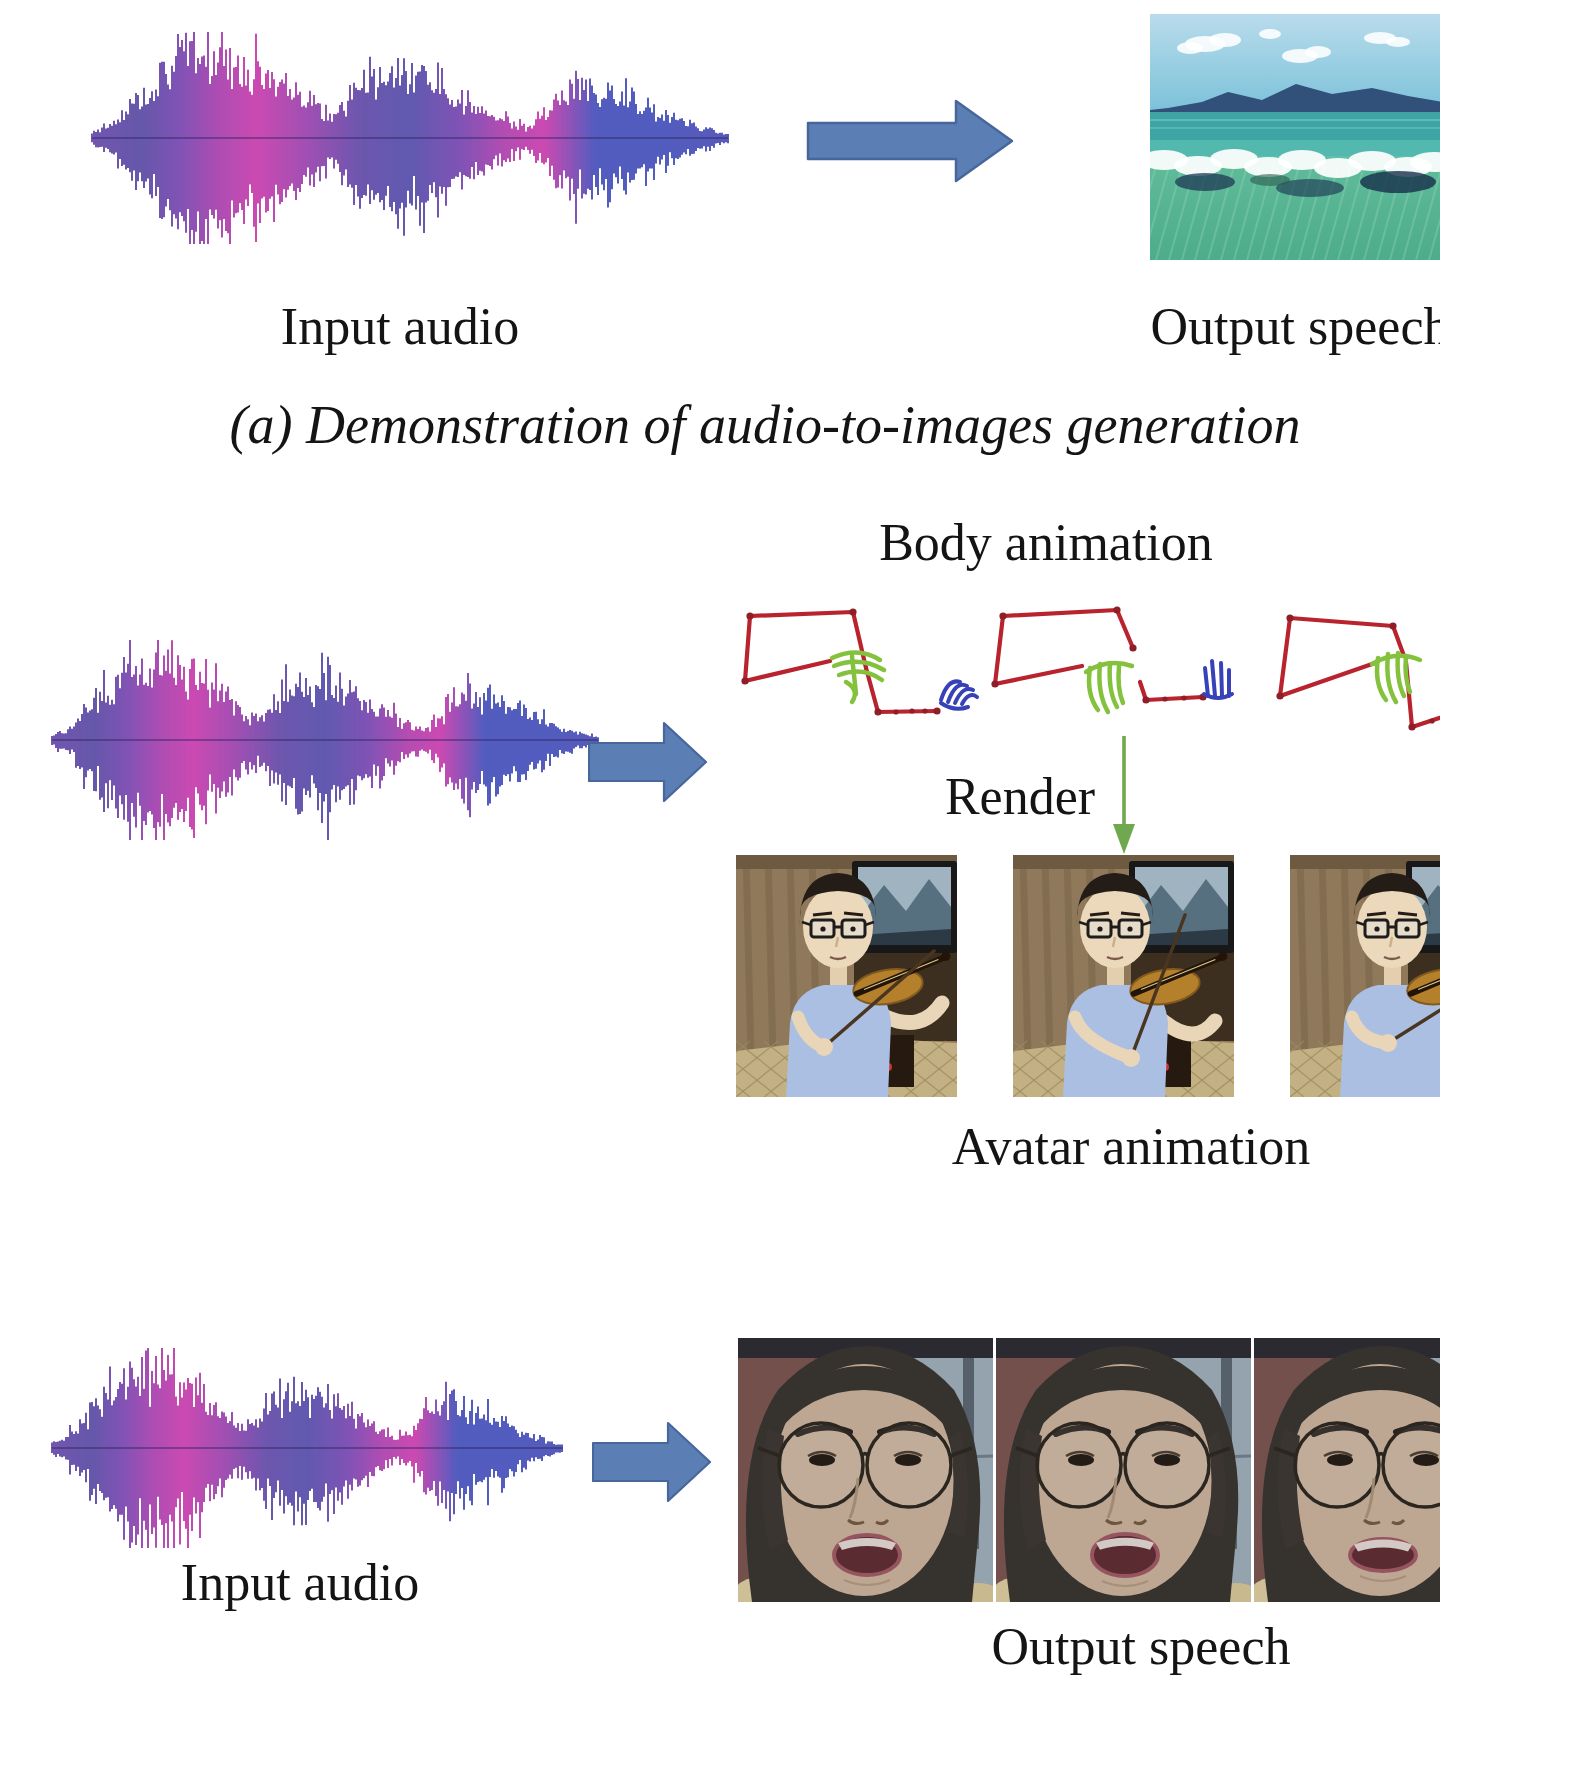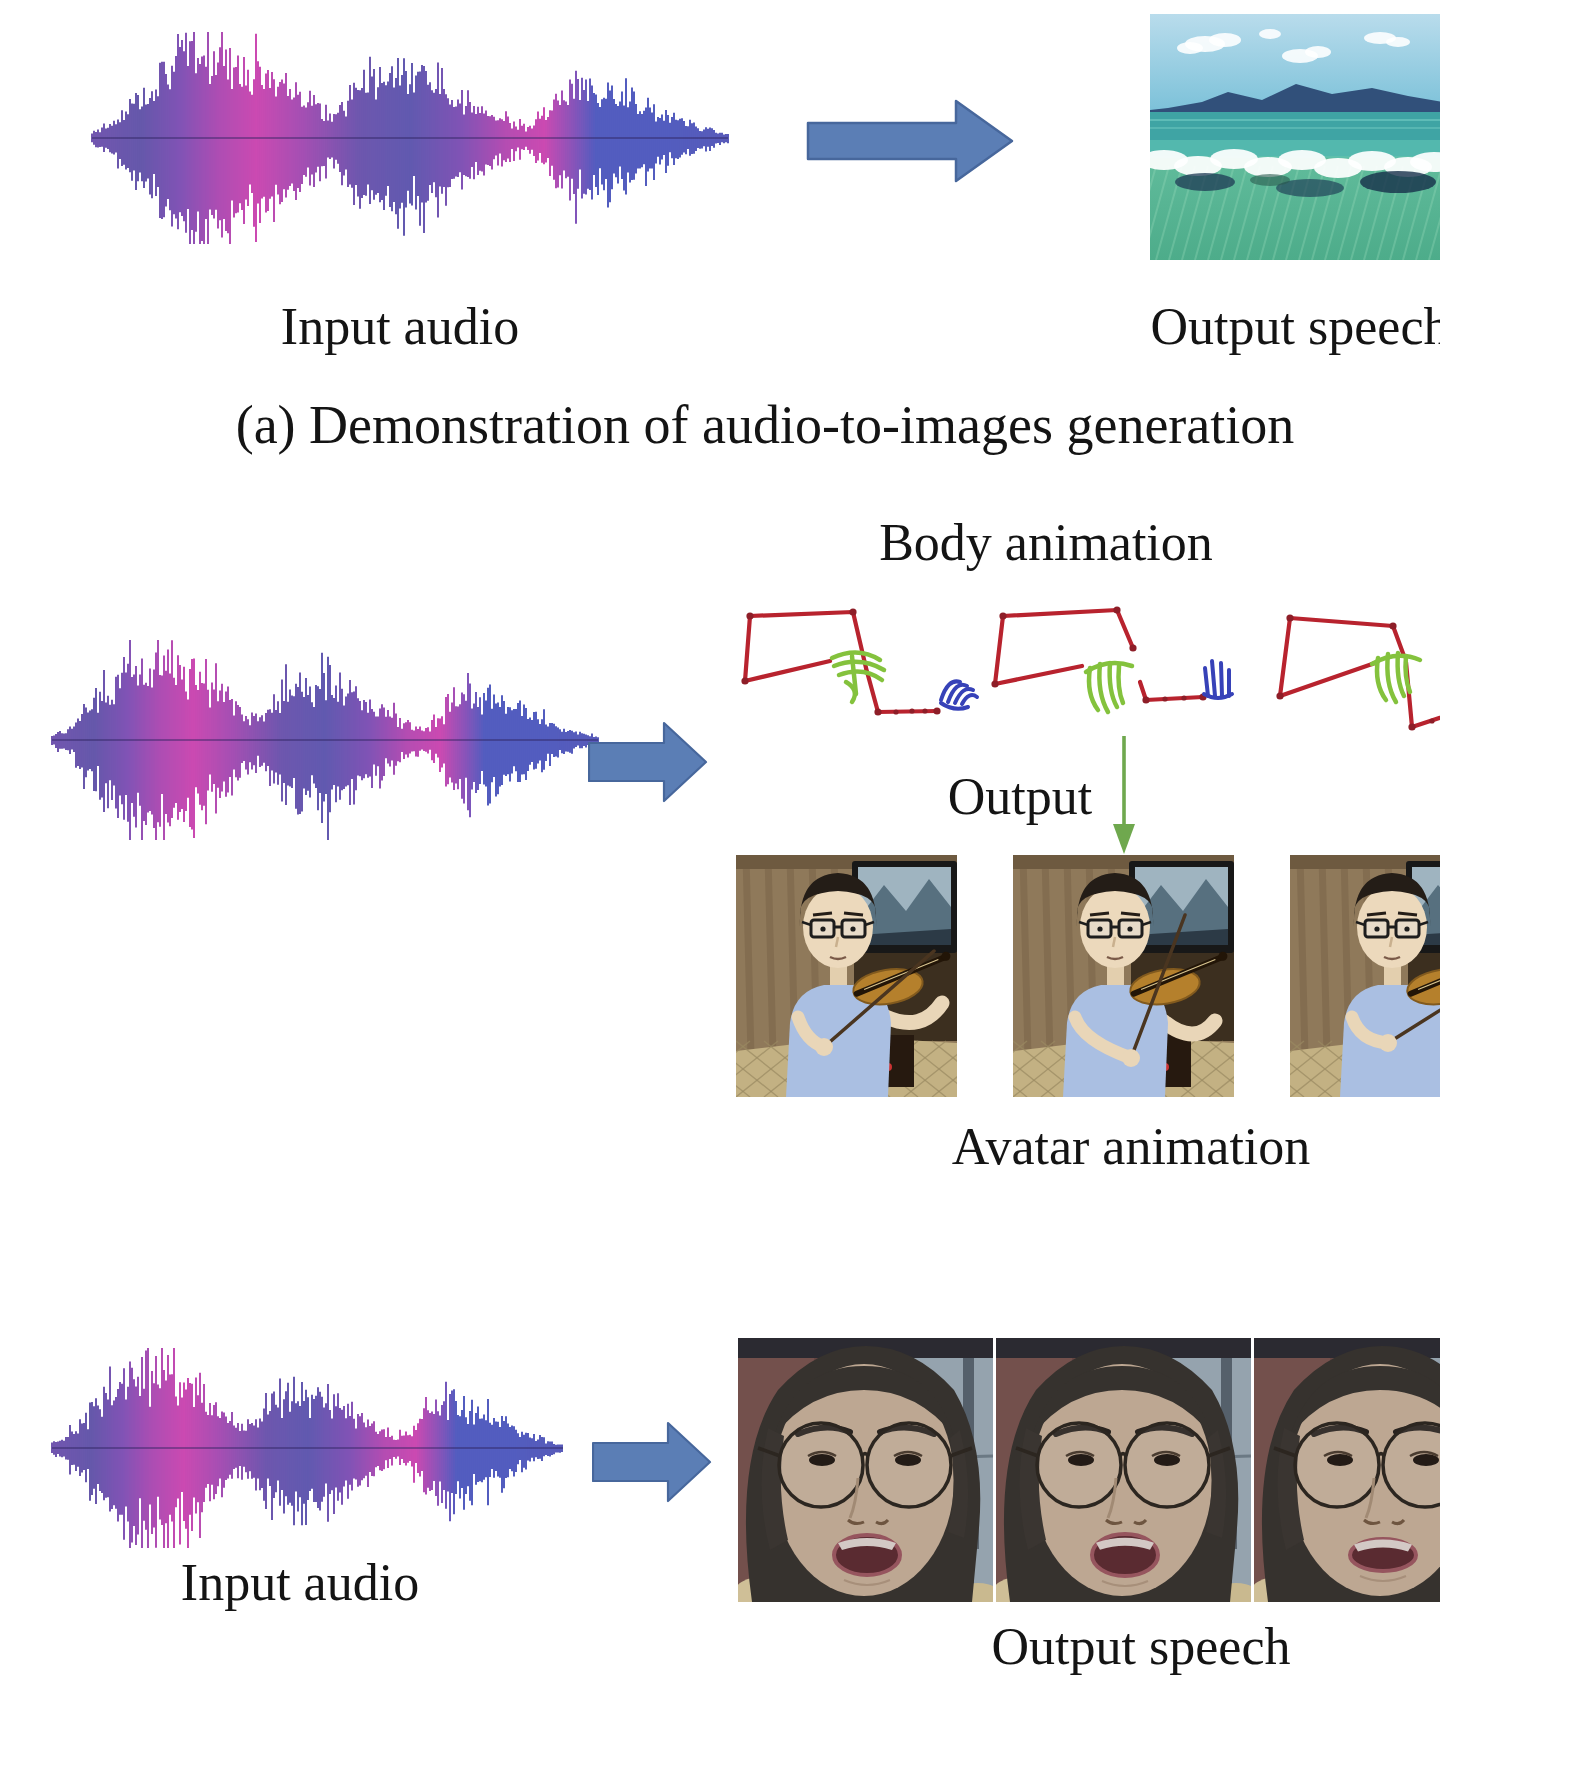--- a/index.html
+++ b/index.html
@@ -7,21 +7,21 @@
     position:relative;width:1440px;height:1780px;background:#ffffff;
     font-family:"Liberation Serif","DejaVu Serif",serif;color:#141414;overflow:hidden;
   }
   .abs{position:absolute;}
   .lbl{
     position:absolute;transform:translateX(-50%);white-space:nowrap;
     font-size:52px;line-height:1.1;color:#141414;
   }
   .cap{
     position:absolute;transform:translateX(-50%);white-space:nowrap;
-    font-size:54px;line-height:1.1;color:#141414;
+    font-size:54px;line-height:1.1;color:#141414;font-style:italic;
   }
   svg{display:block;}
 </style>
 </head>
 <body>
 
 <div id="stage">
 
   <svg id="wf-a" class="abs" style="left:90px;top:32px" width="640" height="212" viewBox="0 0 640 212">
       <line x1="2" y1="101.4" x2="2" y2="110.3" stroke="#5938a2" stroke-width="1.7"></line>
@@ -769,21 +769,21 @@
       <line x1="544" y1="97.1" x2="544" y2="104.0" stroke="#3a3eae" stroke-width="1.7"></line>
       <line x1="546" y1="96.4" x2="546" y2="103.3" stroke="#3a3eae" stroke-width="1.7"></line>
       <line x1="548" y1="97.3" x2="548" y2="103.2" stroke="#3b3ead" stroke-width="1.7"></line>
       <line x1="2" y1="100" x2="548" y2="100" stroke="rgba(45,35,95,0.6)" stroke-width="1.6"></line>
     </svg>
 
   <svg class="abs" style="left:588px;top:721px" width="120" height="82" viewBox="0 0 120 82">
     <polygon class="js-arrow" points="1,22 76,22 76,2 118,41 76,80 76,60 1,60" fill="#5b7eb5" stroke="#47679c" stroke-width="2.2" stroke-linejoin="round"></polygon>
   </svg>
 
-  <div class="lbl" style="left:1020px;top:768px">Output</div>
+  <div class="lbl" style="left:1020px;top:768px">Render</div>
 
   <svg class="abs" style="left:1110px;top:736px" width="28" height="120" viewBox="0 0 28 120">
     <line class="js-green" x1="14" y1="0" x2="14" y2="90" stroke="#6fa84e" stroke-width="3.6"></line>
     <polygon class="js-greenf" points="3,88 25,88 14,118" fill="#6fa84e"></polygon>
   </svg>
 
   <svg class="abs avatar" style="left:736px;top:855px" width="221" height="242" viewBox="0 0 221 242">
       <rect width="221" height="242" fill="#8f795a"></rect>
       <path d="M10 0 L16 242" stroke="#7a6448" stroke-width="7" opacity="0.55"></path>
       <path d="M32 0 L38 242" stroke="#7a6448" stroke-width="7" opacity="0.55"></path>

